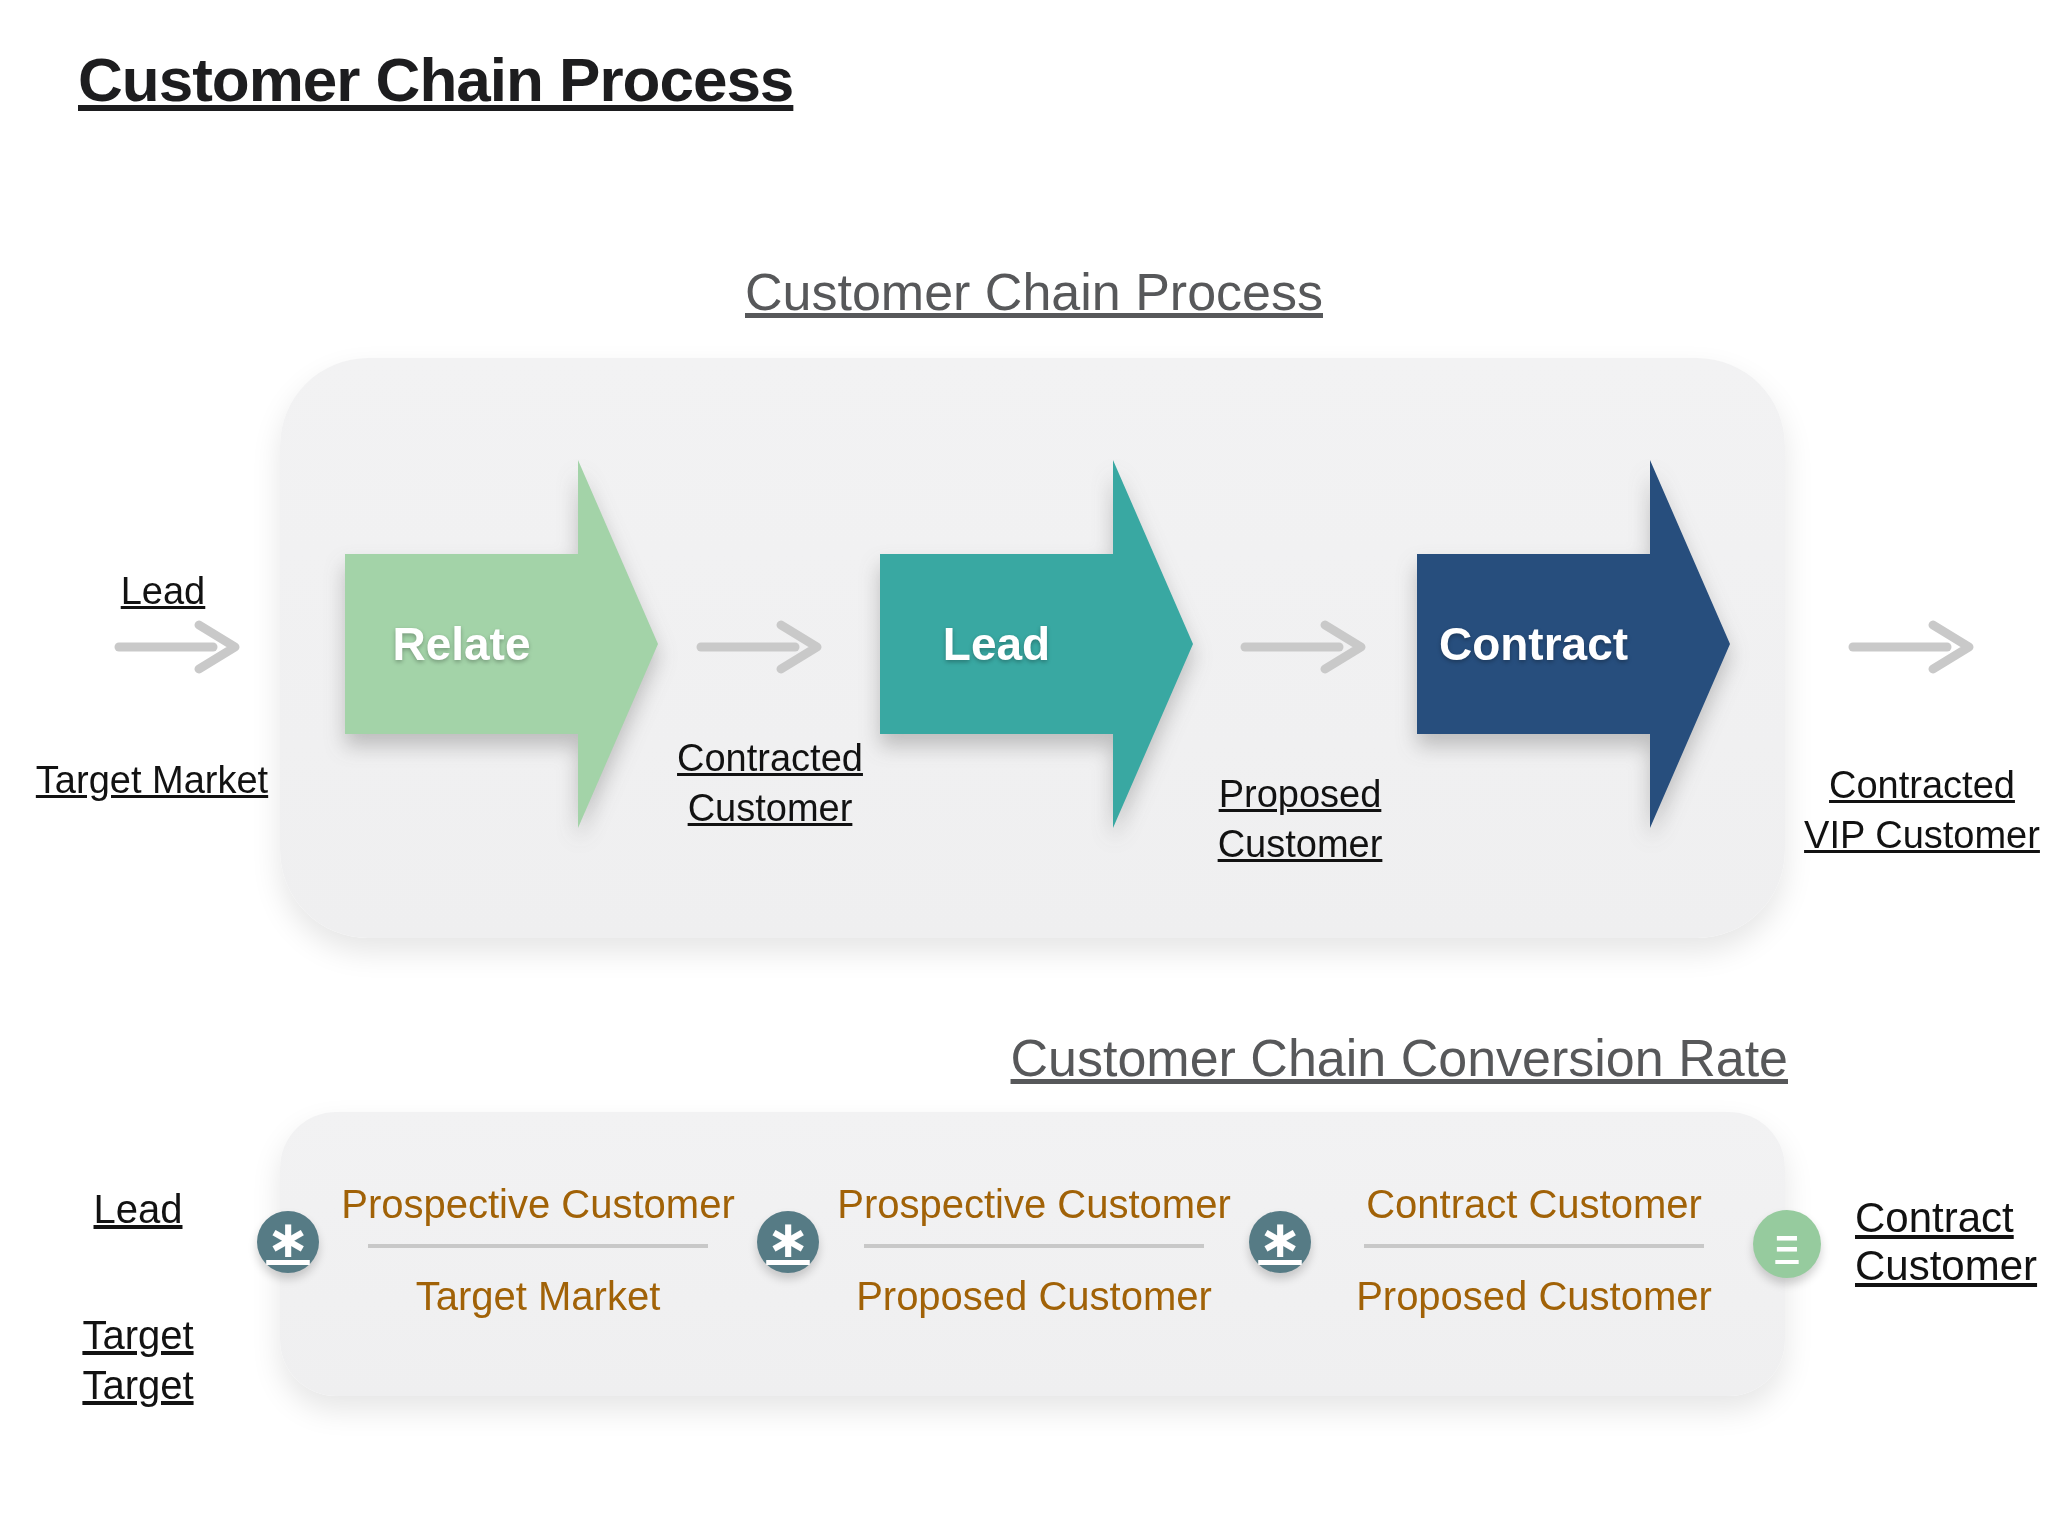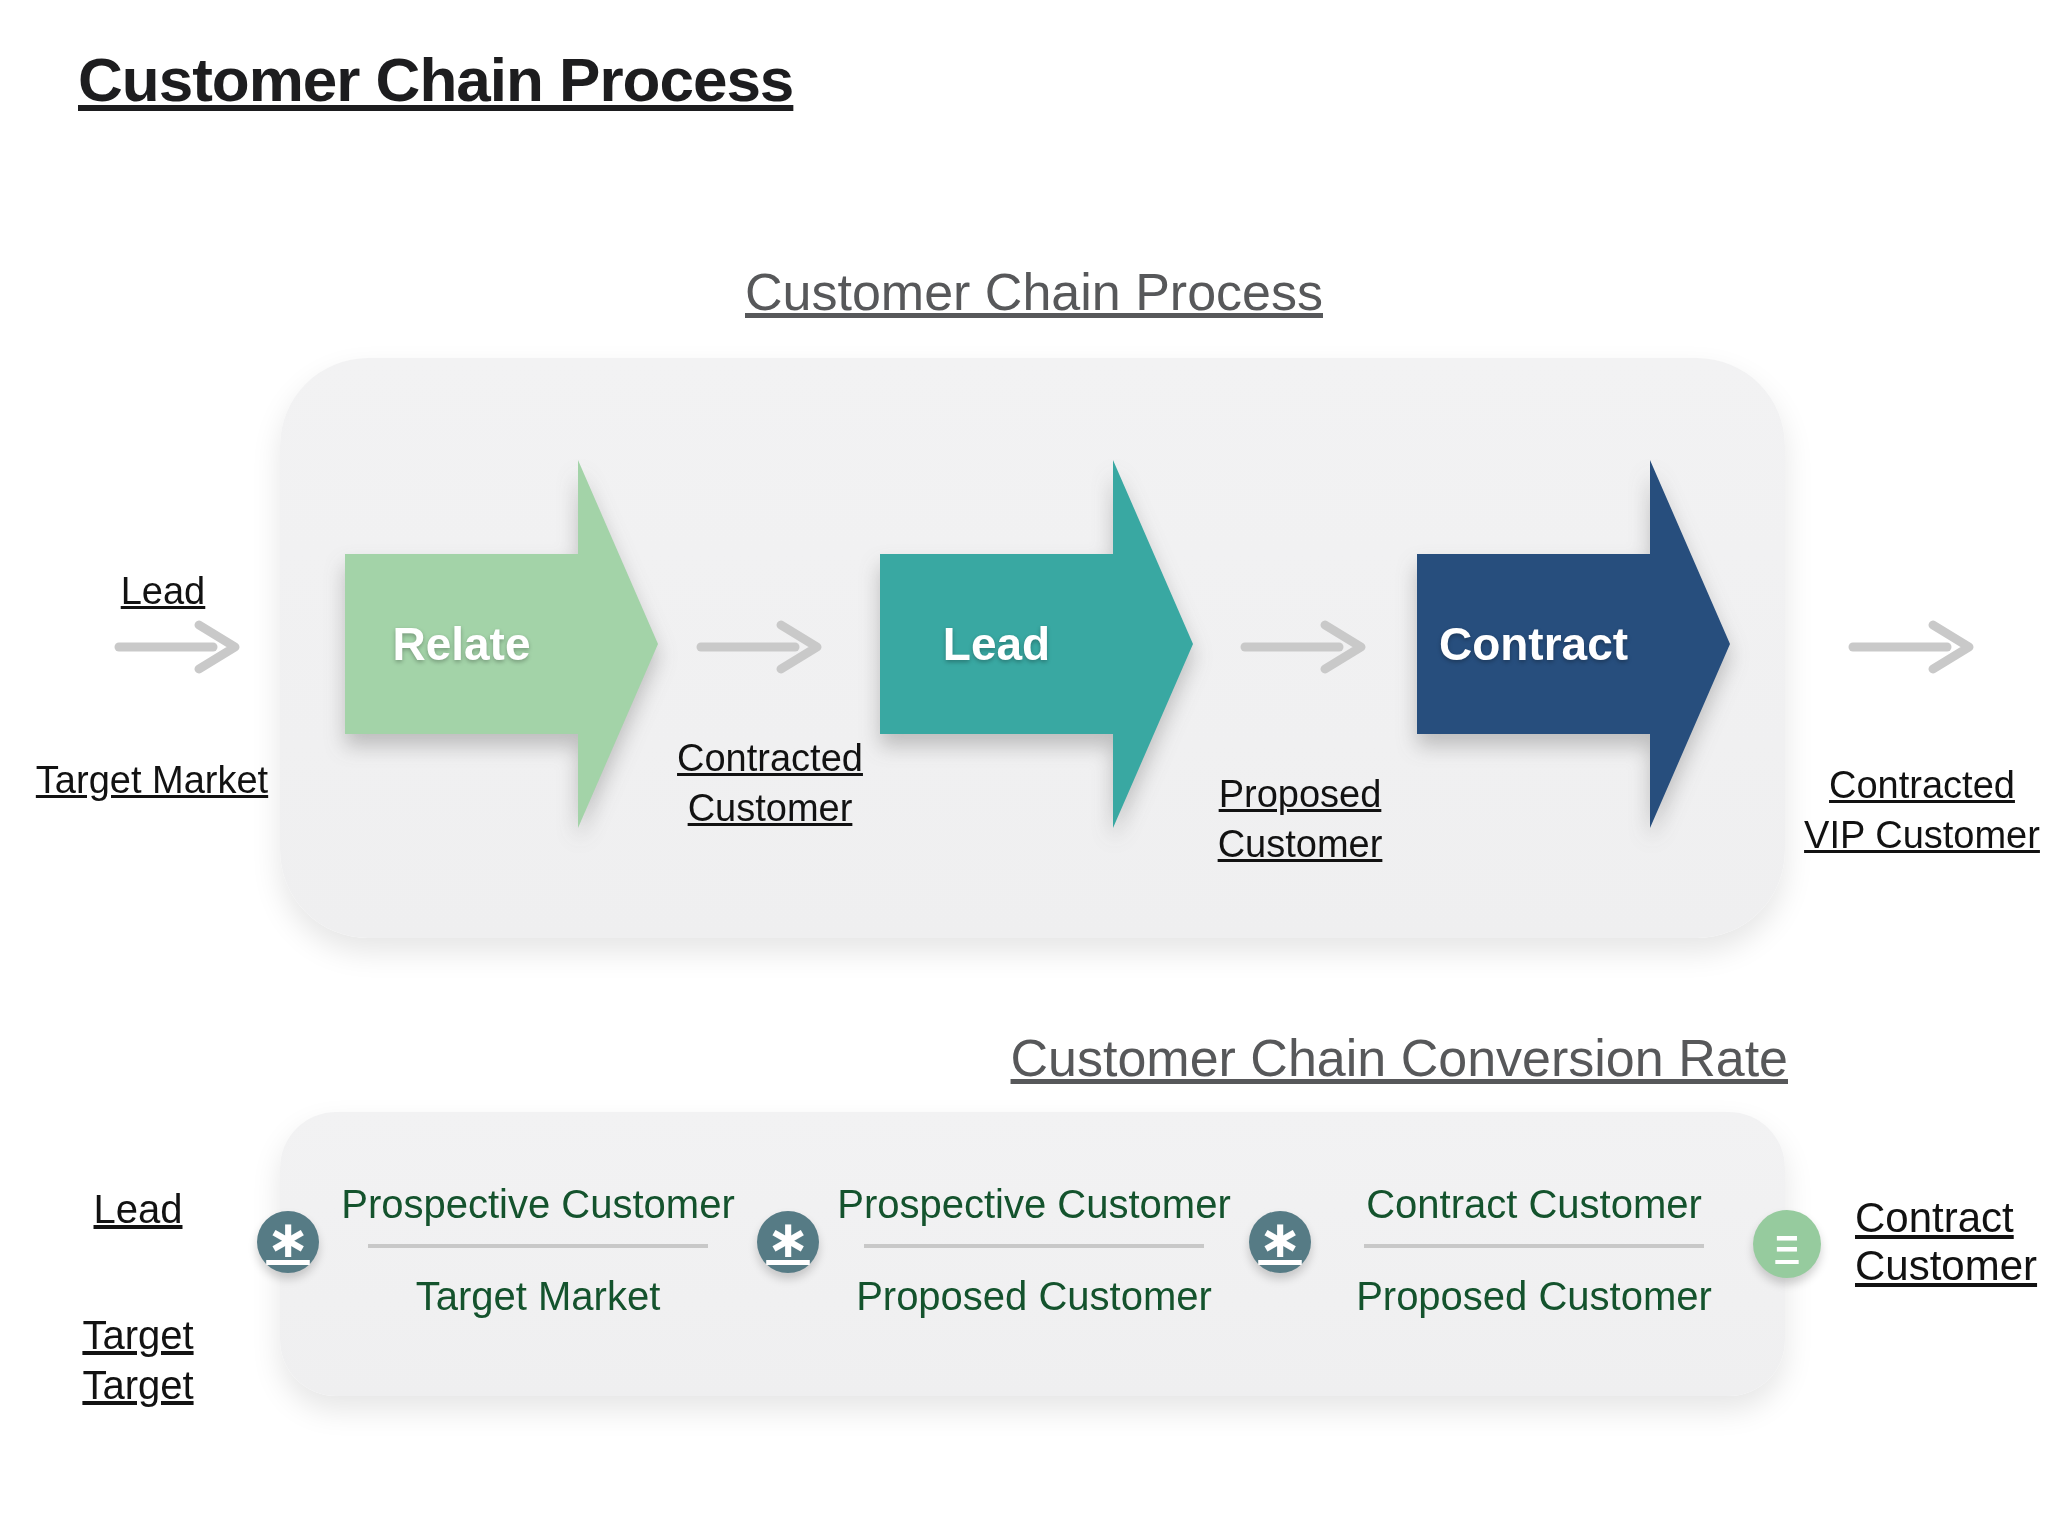--- a/index.html
+++ b/index.html
@@ -29,21 +29,21 @@
     display:flex;align-items:center;justify-content:center;
     font-size:46px;font-weight:700;color:#ffffff;
     text-shadow:0 2px 4px rgba(0,0,0,0.28);
   }
   .flow-arrow{width:132px;height:60px;top:617px;}
   .flow-arrow svg{display:block;width:100%;height:100%;}
   .small-label{font-size:38px;line-height:50px;color:#121212;text-align:center;}
   .frac{width:360px;top:1176px;height:150px;}
   .frac .num,.frac .den{
     position:absolute;left:-70px;width:500px;text-align:center;
-    font-size:40px;color:#14532d;white-space:nowrap;
+    font-size:40px;color:#a16207;white-space:nowrap;
   }
   .frac .num{top:6px;}
   .frac .den{top:98px;}
   .frac .bar{position:absolute;left:10px;top:68px;width:340px;height:4px;background:#c8c8c8;}
   .op-circle{
     border-radius:50%;display:flex;align-items:center;justify-content:center;
     color:#ffffff;box-shadow:0 6px 10px rgba(0,0,0,0.18);
   }
   .op-multiply{width:62px;height:62px;top:1211px;font-size:52px;font-weight:700;}
   .op-multiply span{transform:translateY(-3px);}

